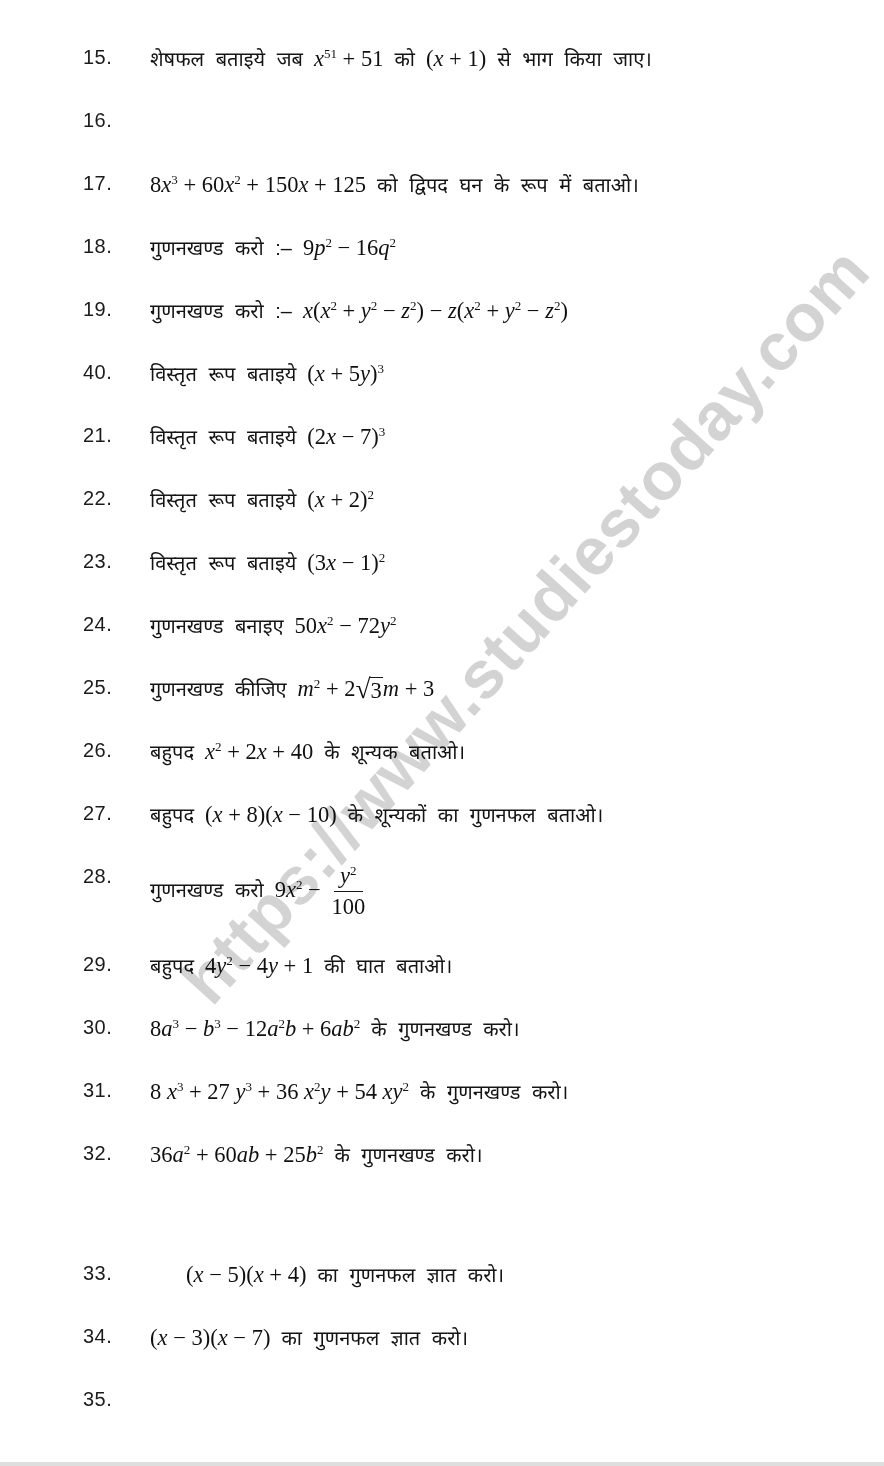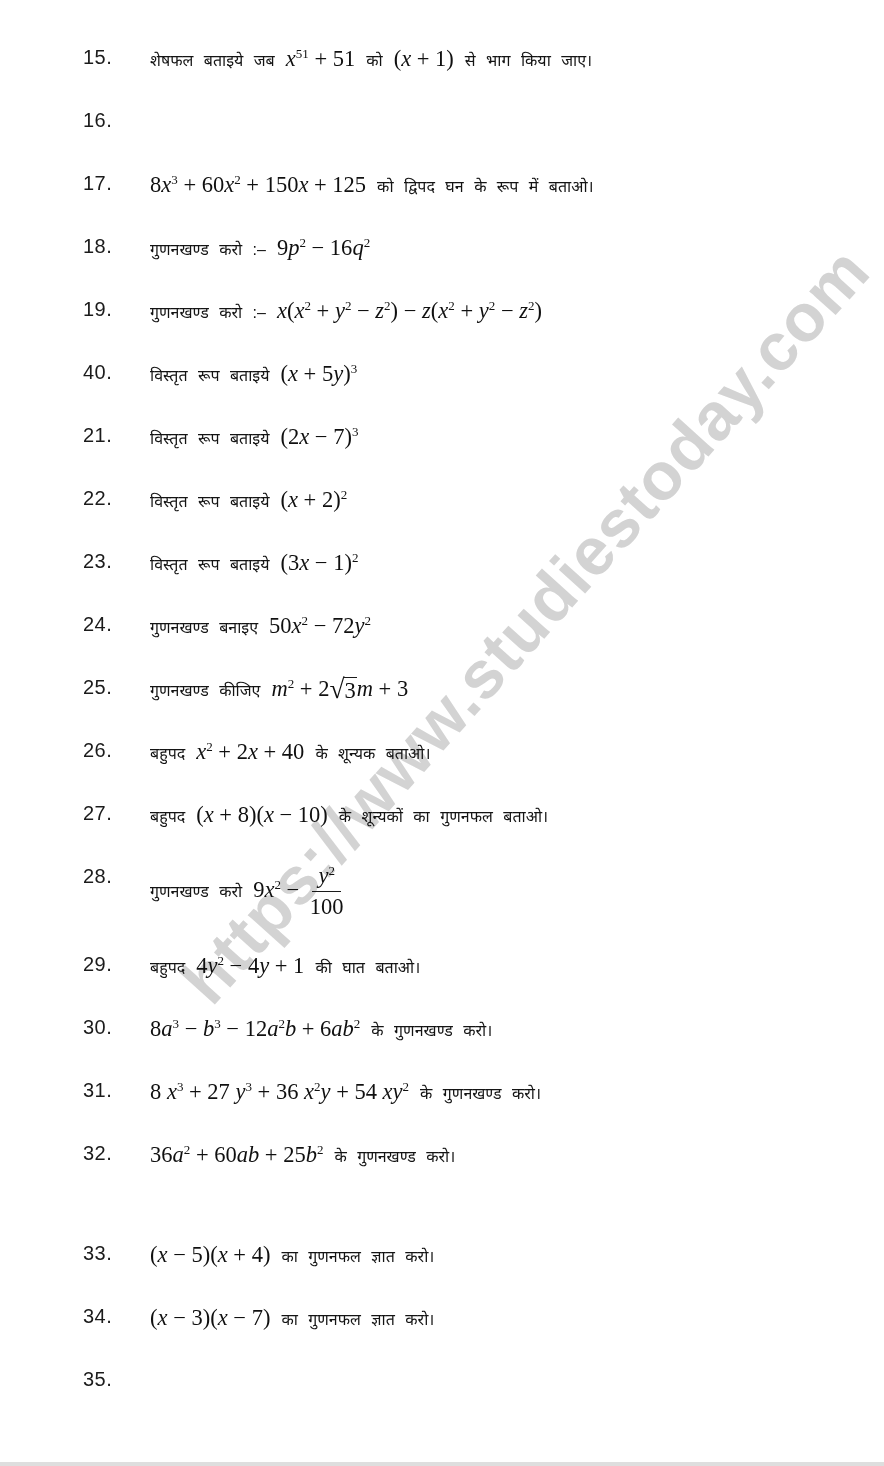--- a/index.html
+++ b/index.html
@@ -33,35 +33,35 @@
     z-index:1;
   }
   .qrow{
     display:flex;
     align-items:flex-start;
     padding-left:83px;
     margin-bottom:31px;
     min-height:32px;
   }
   
-  .questions .qrow:nth-child(19){margin-top:68px;}
+  .questions .qrow:nth-child(19){margin-top:88px;gap:36px;}
   .qno{
     flex:0 0 67px;
     width:67px;
     font-size:20px;
     letter-spacing:.5px;
     color:#1b1b1b;
     padding-top:2px;
   }
   .qbody{
     white-space:nowrap;
     line-height:1.3;
   }
   .hi{
-    font-size:16px;
+    font-size:20px;
     word-spacing:6px;
     color:#141414;
   }
   .math{
     font-family:Liberation Serif, serif;
     font-size:22.5px;
     color:#101010;
   }
   .hi + .math, .math + .hi{margin-left:11px;}
   .mi{font-style:italic;}

